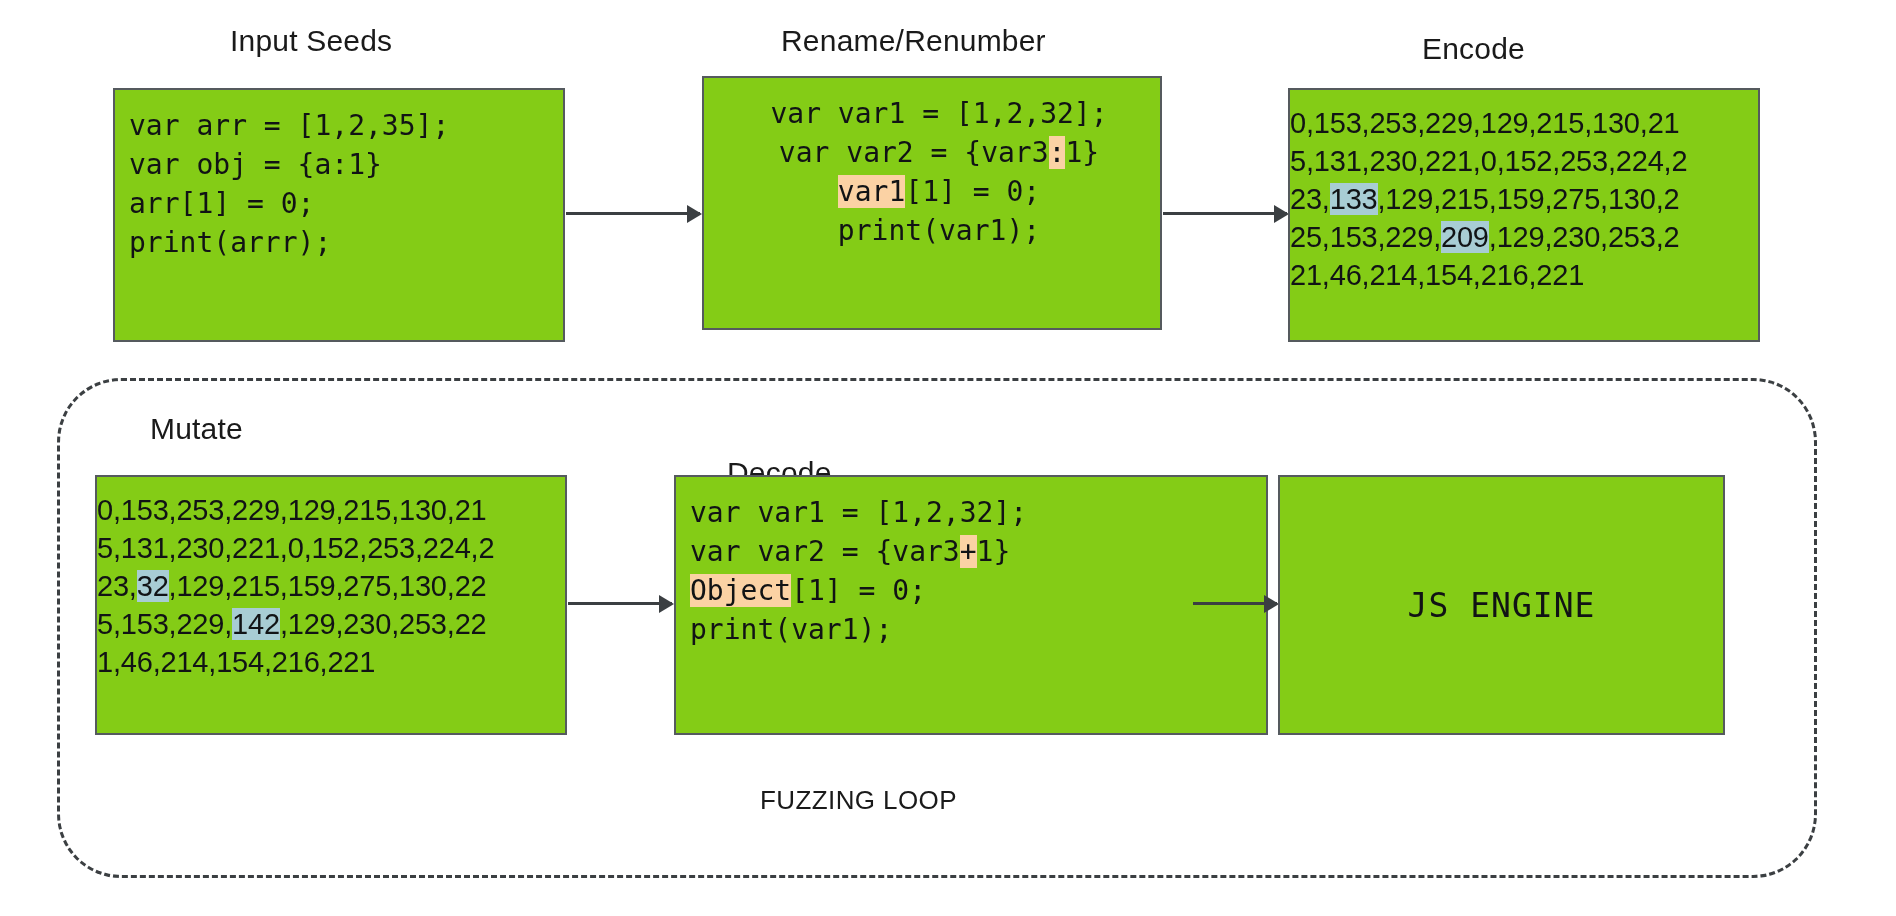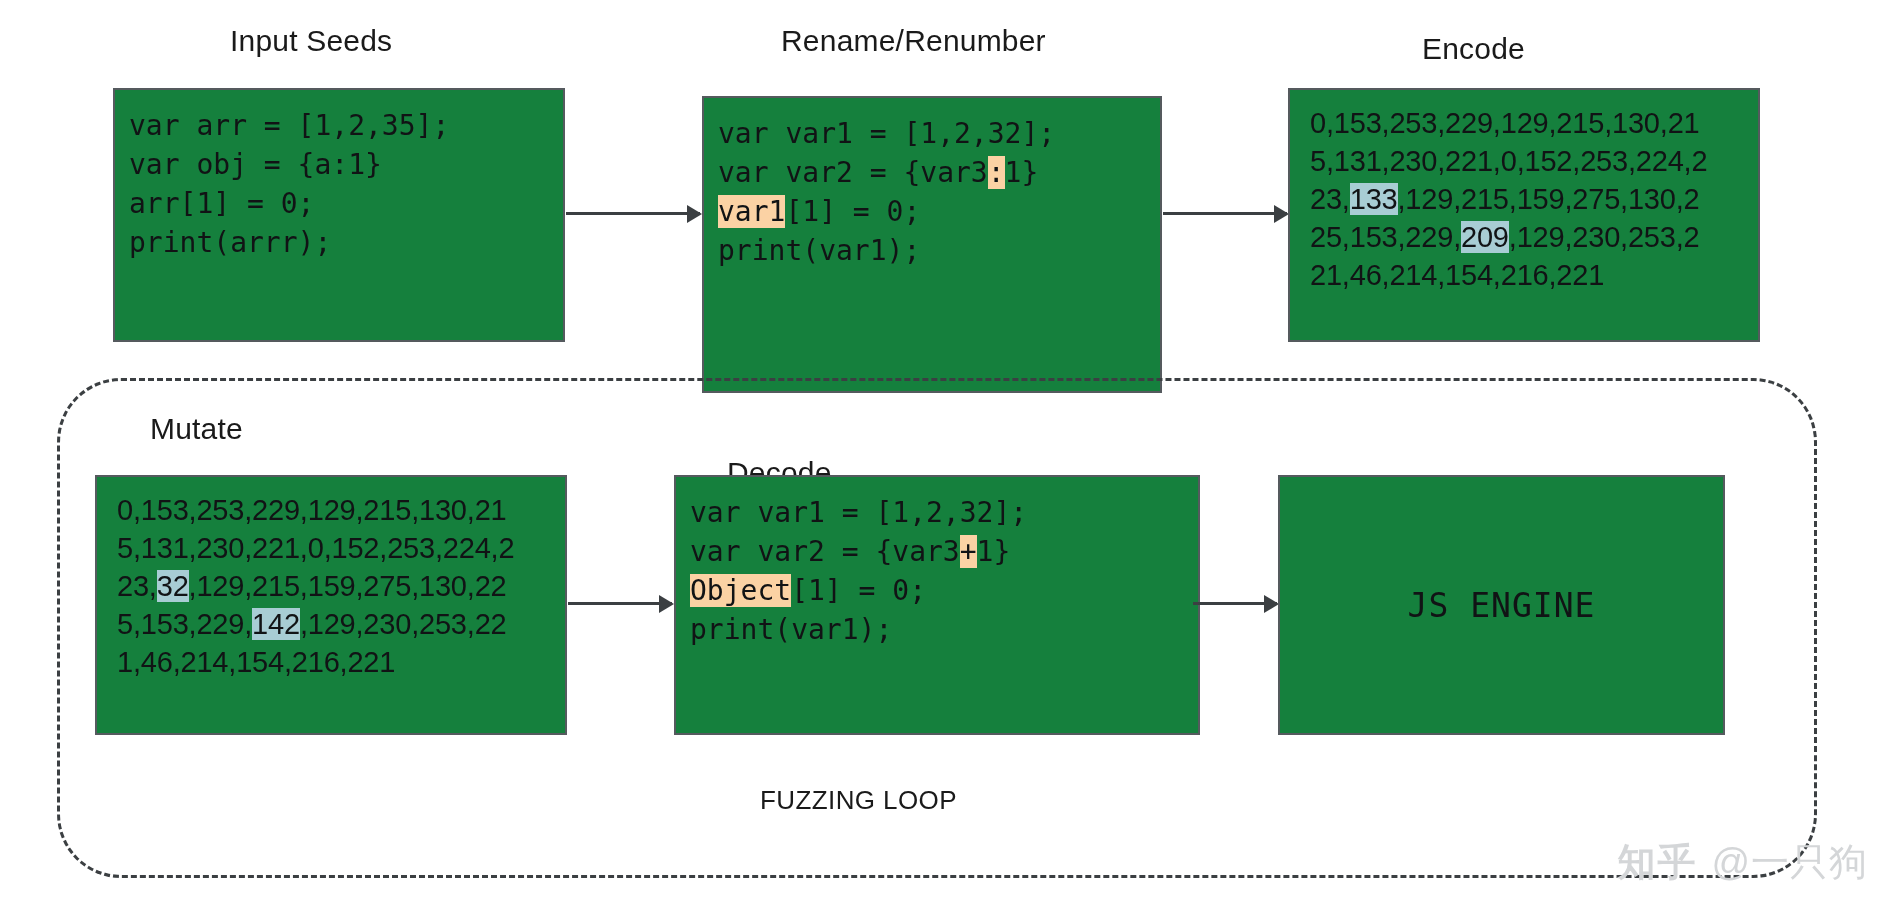--- a/index.html
+++ b/index.html
@@ -24,38 +24,38 @@
     color: #1a1a1a;
     white-space: nowrap;
     letter-spacing: 0.2px;
   }
 
   
   .box {
     position: absolute;
     box-sizing: border-box;
     border: 2.5px solid #555a5e;
-    background: #15803d;
+    background: #84cc16;
   }
   .code {
     font-family: "DejaVu Sans Mono", monospace;
     font-size: 28px;
     line-height: 39px;
     color: #111315;
     white-space: pre;
     padding: 16px 0 0 14px;
   }
   .bytes {
     font-family: "Liberation Sans", sans-serif;
     font-size: 29px;
     line-height: 38px;
     color: #111315;
     white-space: pre;
     letter-spacing: -0.2px;
-    padding: 14px 0 0 20px;
+    padding: 14px 0 0 0;
   }
   .engine-label {
     font-family: "DejaVu Sans Mono", monospace;
     font-size: 33px;
     color: #111315;
     letter-spacing: 1px;
     position: absolute;
     left: 0; right: 0;
     top: 50%;
     transform: translateY(-50%);
@@ -129,21 +129,21 @@
     <div class="code"><span>var arr = [1,2,35];</span>
 <span>var obj = {a:1}</span>
 <span>arr[1] = 0;</span>
 <span>print(arrr);</span></div>
   </div>
 
   <div class="arrow" style="left:566px; top:212px; width:134px;"></div>
 
   <div class="caption" style="left:781px; top:24px;">Rename/Renumber</div>
 
-  <div class="box" style="left:702px; top:96px; width:460px; height:297px;">
+  <div class="box" style="left:702px; top:76px; width:460px; height:254px;text-align:center;">
     <div class="code"><span>var var1 = [1,2,32];</span>
 <span>var var2 = {var3</span><span class="hl-orange">:</span><span>1}</span>
 <span class="hl-orange">var1</span><span>[1] = 0;</span>
 <span>print(var1);</span></div>
   </div>
 
   <div class="arrow" style="left:1163px; top:212px; width:124px;"></div>
 
   <div class="caption" style="left:1422px; top:24px;margin-top:8px;">Encode</div>
 
@@ -164,33 +164,29 @@
 5,131,230,221,0,152,253,224,2
 23,</span><span class="hl-teal">32</span><span>,129,215,159,275,130,22
 5,153,229,</span><span class="hl-teal">142</span><span>,129,230,253,22
 1,46,214,154,216,221</span></div>
   </div>
 
   <div class="arrow" style="left:568px; top:602px; width:104px;"></div>
 
   <div class="caption" style="left:727px; top:412px;margin-top:44px;">Decode</div>
 
-  <div class="box" style="left:674px; top:475px; width:526px; height:260px;">
+  <div class="box" style="left:674px; top:475px; width:594px; height:260px;">
     <div class="code"><span>var var1 = [1,2,32];</span>
 <span>var var2 = {var3</span><span class="hl-orange">+</span><span>1}</span>
 <span class="hl-orange">Object</span><span>[1] = 0;</span>
 <span>print(var1);</span></div>
   </div>
 
   <div class="arrow" style="left:1193px; top:602px; width:84px;"></div>
 
   <div class="box" style="left:1278px; top:475px; width:447px; height:260px;">
     <div class="engine-label">JS ENGINE</div>
   </div>
 
   <div class="loop-label" style="left:760px; top:785px;">FUZZING LOOP</div>
 
-  <div class="watermark">
-    <span class="wm-logo">知乎</span>
-    <span class="wm-handle">@一只狗</span>
-  </div>
 
 </div>
 
 </body></html>

